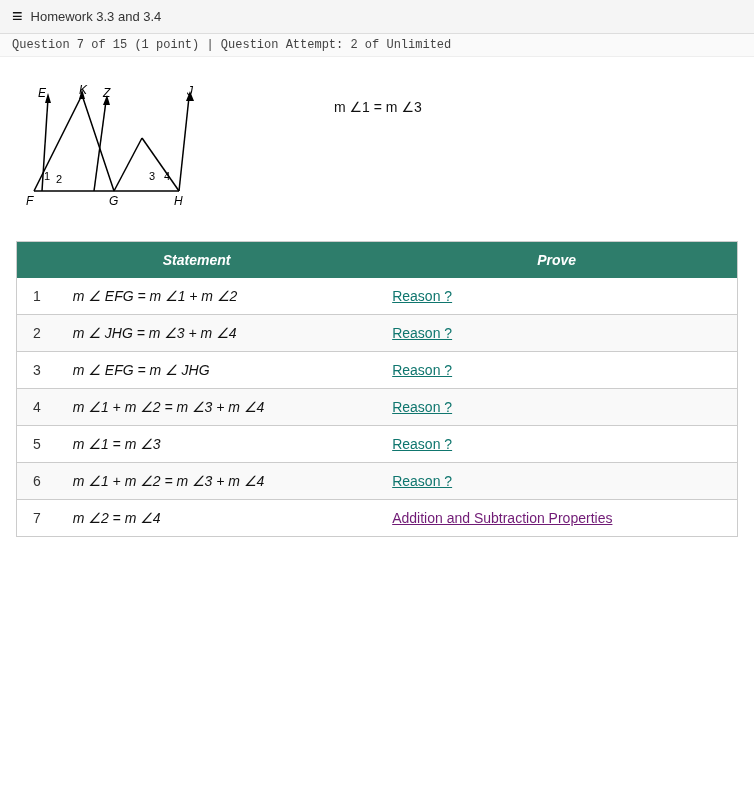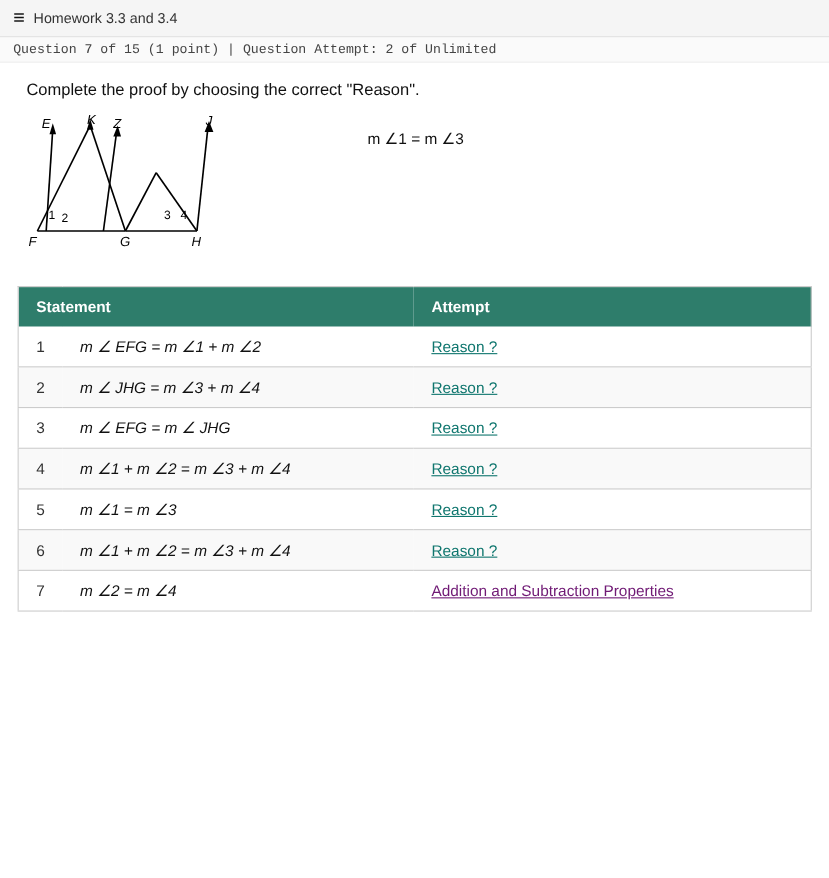--- a/index.html
+++ b/index.html
@@ -68,23 +68,24 @@
       border-collapse: collapse;
       width: calc(100% - 32px);
       border: 1px solid #ccc;
     }
     .proof-table thead tr {
       background: #2e7d6b;
       color: #fff;
     }
     .proof-table thead th {
       padding: 10px 16px;
-      text-align: left;
+      text-align: center;
       font-size: 14px;
       font-weight: bold;
+      font-style: italic;
     }
     .proof-table tbody tr {
       border-bottom: 1px solid #ccc;
     }
     .proof-table tbody tr:nth-child(odd) {
       background: #fff;
     }
     .proof-table tbody tr:nth-child(even) {
       background: #f9f9f9;
     }
@@ -120,21 +121,20 @@
 <div class="top-bar">
   <span class="menu-icon">≡</span>
   <span class="top-bar-text">Homework 3.3 and 3.4</span>
 </div>
 
 <div class="sub-bar">
   <span>Question 7 of 15 (1 point)  |  Question Attempt: 2 of Unlimited</span>
 </div>
 
 <div class="question-area">
-  <div style="margin-bottom:12px; font-size:15px;">Complete the proof by choosing the correct "Reason".</div>
 
   <div class="diagram-given-row">
 
     <div class="diagram-container">
       <svg class="diagram-svg" viewBox="0 0 220 130">
 
         <line x1="10" y1="108" x2="90" y2="108" stroke="#000" stroke-width="1.5"></line>
 
         <line x1="10" y1="108" x2="58" y2="12" stroke="#000" stroke-width="1.5"></line>
 
@@ -189,21 +189,21 @@
   </div>
 </div>
 
 <table class="proof-table">
   <thead>
     <tr>
       <th colspan="2">
         <span>Statement</span>
       </th>
       <th>
-        <span>Attempt</span>
+        <span>Prove</span>
       </th>
     </tr>
   </thead>
   <tbody id="table-body">
   <tr>
         <td class="td-number">1</td>
         <td class="td-statement">m ∠ EFG = m ∠1 + m ∠2</td>
         <td class="td-reason">Reason ?</td>
       </tr>
       <tr>

